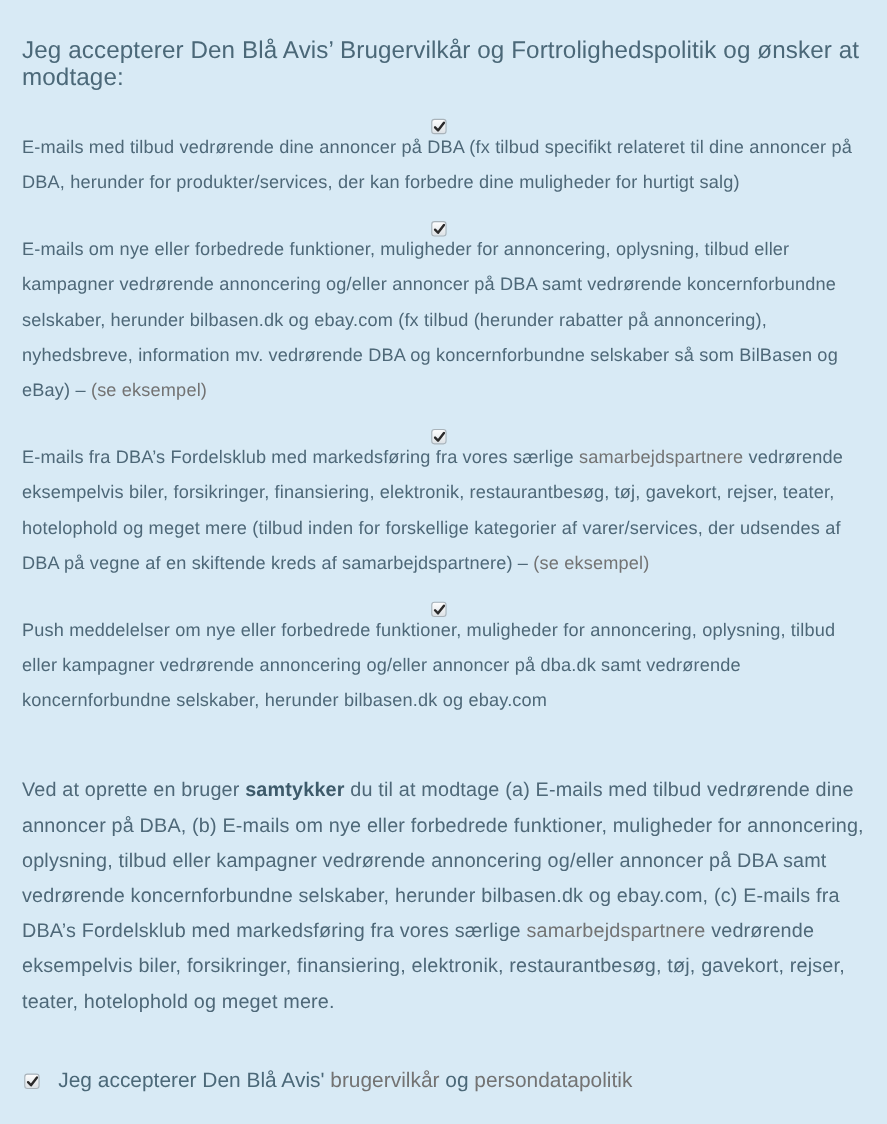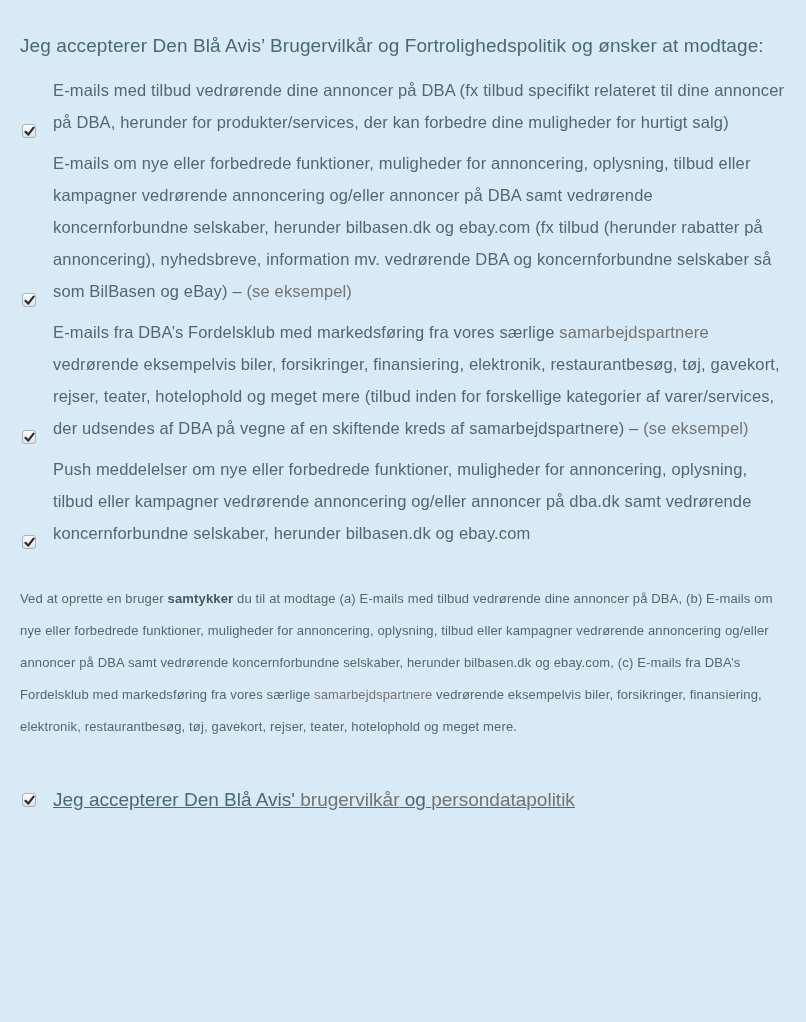--- a/index.html
+++ b/index.html
@@ -15,30 +15,31 @@
     overflow: hidden;
     position: relative;
   }
   .wrap {
     position: absolute;
     left: 20px;
     top: 34px;
     width: 772px;
   }
   .heading {
-    font-size: 19px;
+    font-size: 22px;
     line-height: 24px;
     color: #4b6878;
     margin: 0 0 20px 0;
     letter-spacing: 0.1px;
   }
   .opt {
     display: flex;
-    align-items: flex-end;
+    align-items: center;
     margin-bottom: 13px;
+    flex-direction: column;
   }
   .cb {
     flex: 0 0 auto;
     width: 14px;
     height: 14px;
     margin: 6px 17px 0 2px;
     border: 1px solid #a9b3ba;
     border-radius: 3px;
     background: linear-gradient(#fdfdfd, #dde2e6);
     position: relative;
@@ -56,42 +57,41 @@
     color: #4e6878;
     margin-top: -4px;
     letter-spacing: 0.15px;
   }
   .link {
     color: #737373;
     text-decoration: none;
     cursor: pointer;
   }
   .consent {
-    font-size: 13px;
+    font-size: 18px;
     line-height: 32px;
     color: #4e6878;
-    margin-top: 34px;
+    margin-top: 49px;
     letter-spacing: 0.15px;
   }
   .consent b {
     color: #3d5a6a;
   }
   .accept {
     display: flex;
     align-items: center;
     margin-top: 45px;
   }
   .accept .cb {
     margin-top: 0;
   }
   .accept-text {
     font-size: 19px;
     line-height: 24px;
     color: #4b6878;
-    text-decoration: underline;
   }
 </style>
 </head>
 <body>
 
 <div class="wrap">
   <div class="heading">Jeg accepterer Den Blå Avis’ Brugervilkår og Fortrolighedspolitik og ønsker at modtage:</div>
 
   <div class="opt">
     <span class="cb">

